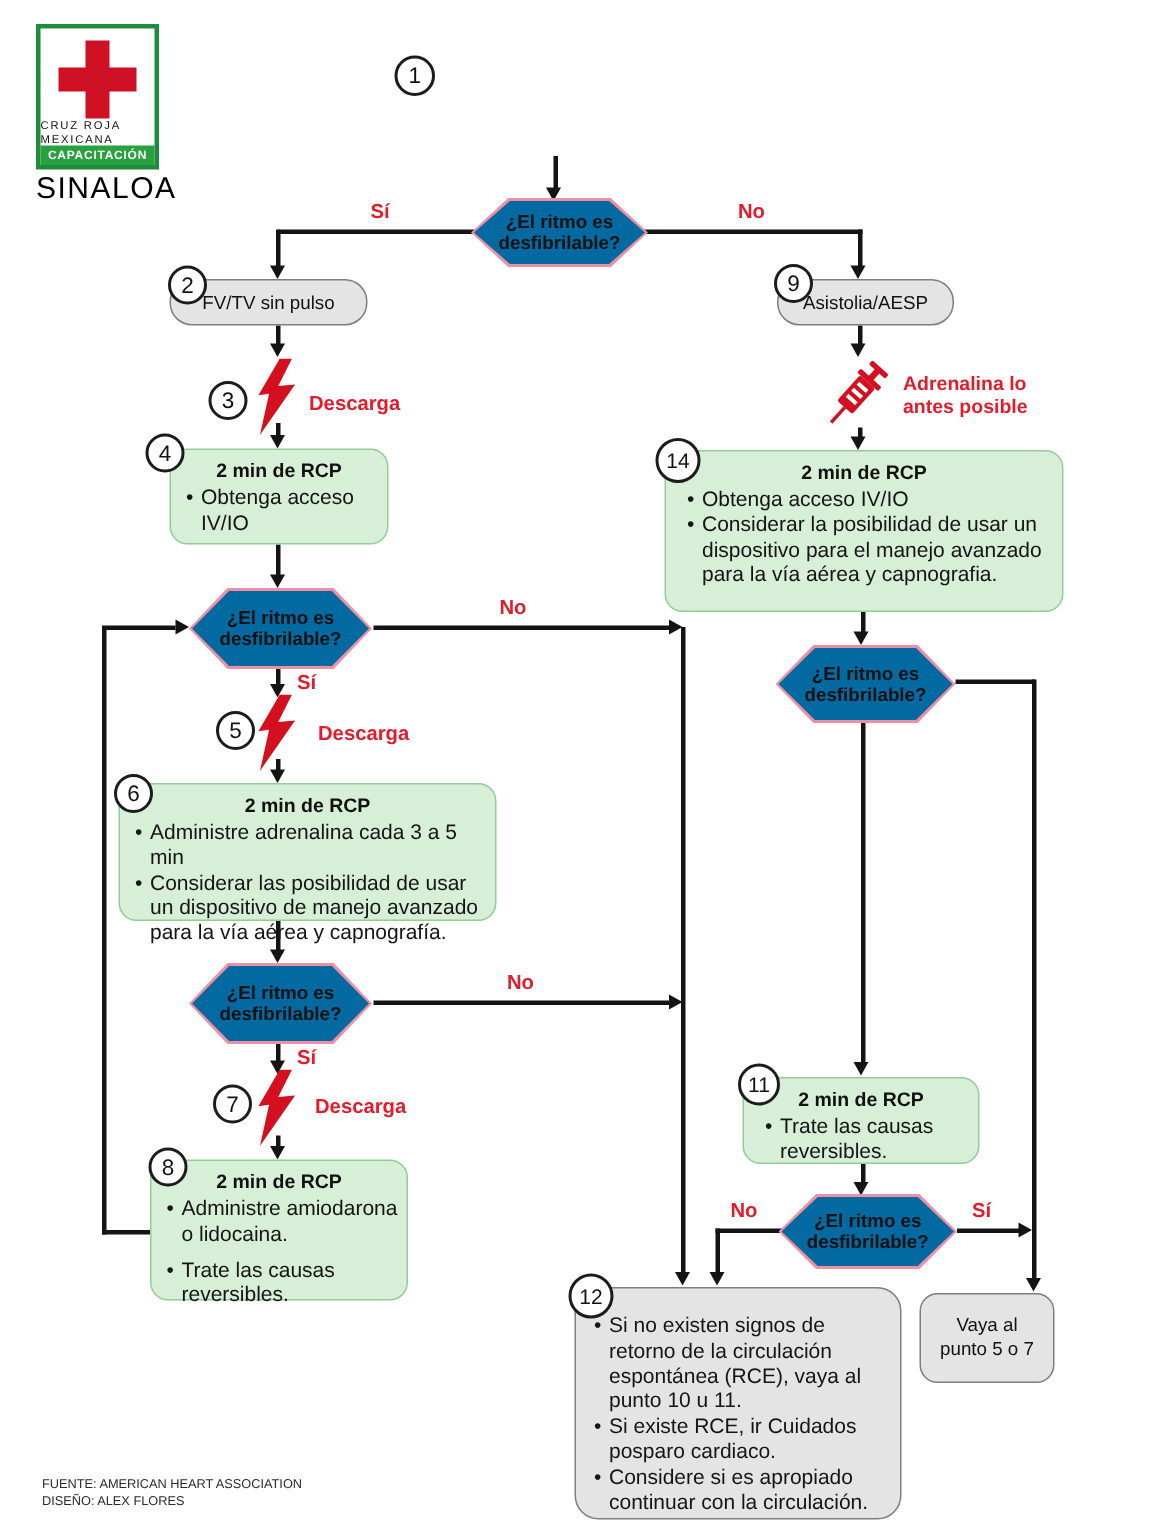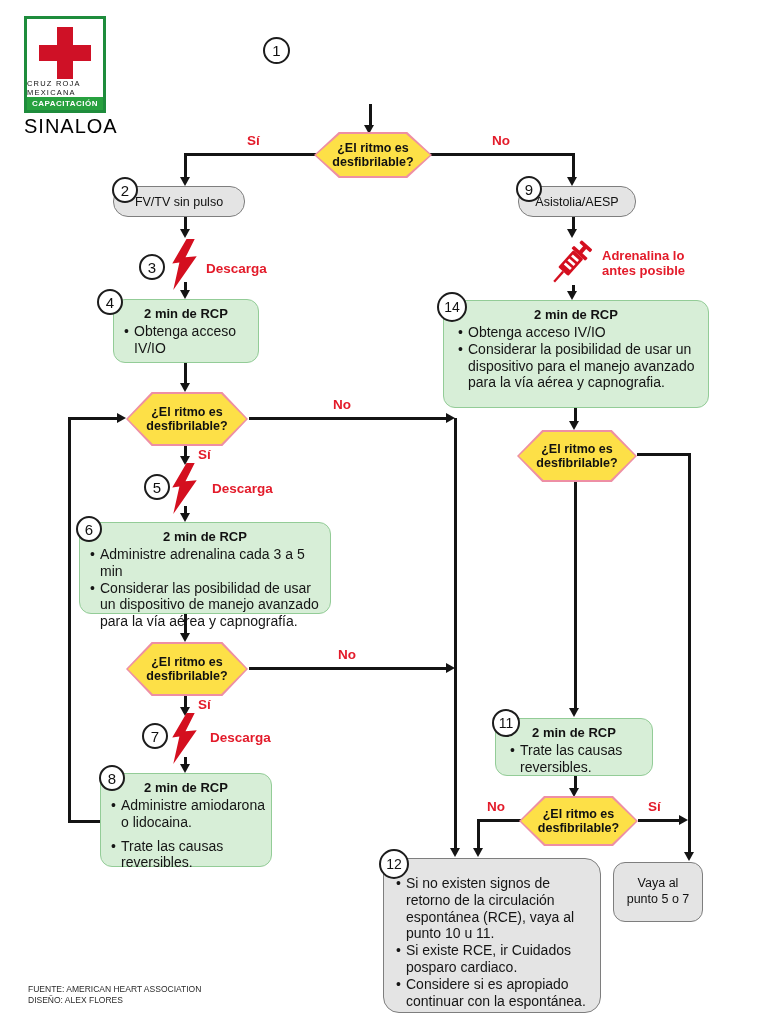--- a/index.html
+++ b/index.html
@@ -9,21 +9,21 @@
   .ah{position:absolute;width:0;height:0;}
   .ah.down{border-left:5.5px solid transparent;border-right:5.5px solid transparent;border-top:9px solid #141414;}
   .ah.right{border-top:5.5px solid transparent;border-bottom:5.5px solid transparent;border-left:9px solid #141414;}
   .gbox{position:absolute;background:#d7eed7;border:1.5px solid #93cc97;border-radius:12px;box-sizing:border-box;z-index:2;}
   .pill{position:absolute;background:#e4e4e4;border:1.4px solid #7e7e7e;border-radius:15px;box-sizing:border-box;
         display:flex;align-items:center;justify-content:center;font-size:12.5px;z-index:2;}
   .grayb{position:absolute;background:#e4e4e4;border:1.4px solid #7e7e7e;border-radius:16px;box-sizing:border-box;z-index:2;}
   .hex{position:absolute;z-index:3;}
   .hex-o{position:absolute;left:0;top:0;right:0;bottom:0;background:#ee8fa4;
          clip-path:polygon(0% 50%,21% 0%,79% 0%,100% 50%,79% 100%,21% 100%);}
-  .hex-i{position:absolute;left:2px;top:2px;right:2px;bottom:2px;background:#fde047;
+  .hex-i{position:absolute;left:2px;top:2px;right:2px;bottom:2px;background:#0369a1;
          clip-path:polygon(0% 50%,21% 0%,79% 0%,100% 50%,79% 100%,21% 100%);
          display:flex;flex-direction:column;align-items:center;justify-content:center;
          font-weight:bold;font-size:12.5px;line-height:1.13;}
   .numc{position:absolute;background:#fff;border:2px solid #1c1c1c;border-radius:50%;
         display:flex;align-items:center;justify-content:center;font-size:15px;box-sizing:border-box;z-index:6;}
   .rlabel{position:absolute;color:#e31b2a;font-weight:bold;font-size:13.5px;z-index:4;}
   .btitle{font-weight:bold;font-size:13px;text-align:center;margin:6px 2px 2px;}
   ul.bl{list-style:none;margin:0;padding:0 4px 0 10px;font-size:14px;line-height:1.2;color:#151515;}
   ul.bl li{position:relative;padding-left:10px;}
   ul.bl li::before{content:"•";position:absolute;left:0;}
@@ -264,21 +264,21 @@
     </div>
   </div>
   <div class="rlabel" style="left:487px;top:799px;">No</div>
   <div class="rlabel" style="left:648px;top:799px;">Sí</div>
 
   <div class="numc" style="left:379px;top:849px;width:30px;height:30px;font-size:14px;">12</div>
   <div class="grayb" style="left:383px;top:858px;width:218px;height:155px;padding-top:16px;">
     <ul class="bl" style="padding-left:12px;padding-right:8px;">
       <li>Si no existen signos de retorno de la circulación espontánea (RCE), vaya al punto 10 u 11.</li>
       <li>Si existe RCE, ir Cuidados posparo cardiaco.</li>
-      <li>Considere si es apropiado continuar con la espontánea.</li>
+      <li>Considere si es apropiado continuar con la circulación.</li>
     </ul>
   </div>
 
   <div class="grayb" style="left:613px;top:862px;width:90px;height:60px;border-radius:12px;display:flex;flex-direction:column;align-items:center;justify-content:center;font-size:12.5px;line-height:1.25;">
     <span>Vaya al</span>
     <span>punto 5 o 7</span>
   </div>
 
   <div class="footer">
     <div>FUENTE: AMERICAN HEART ASSOCIATION</div>

